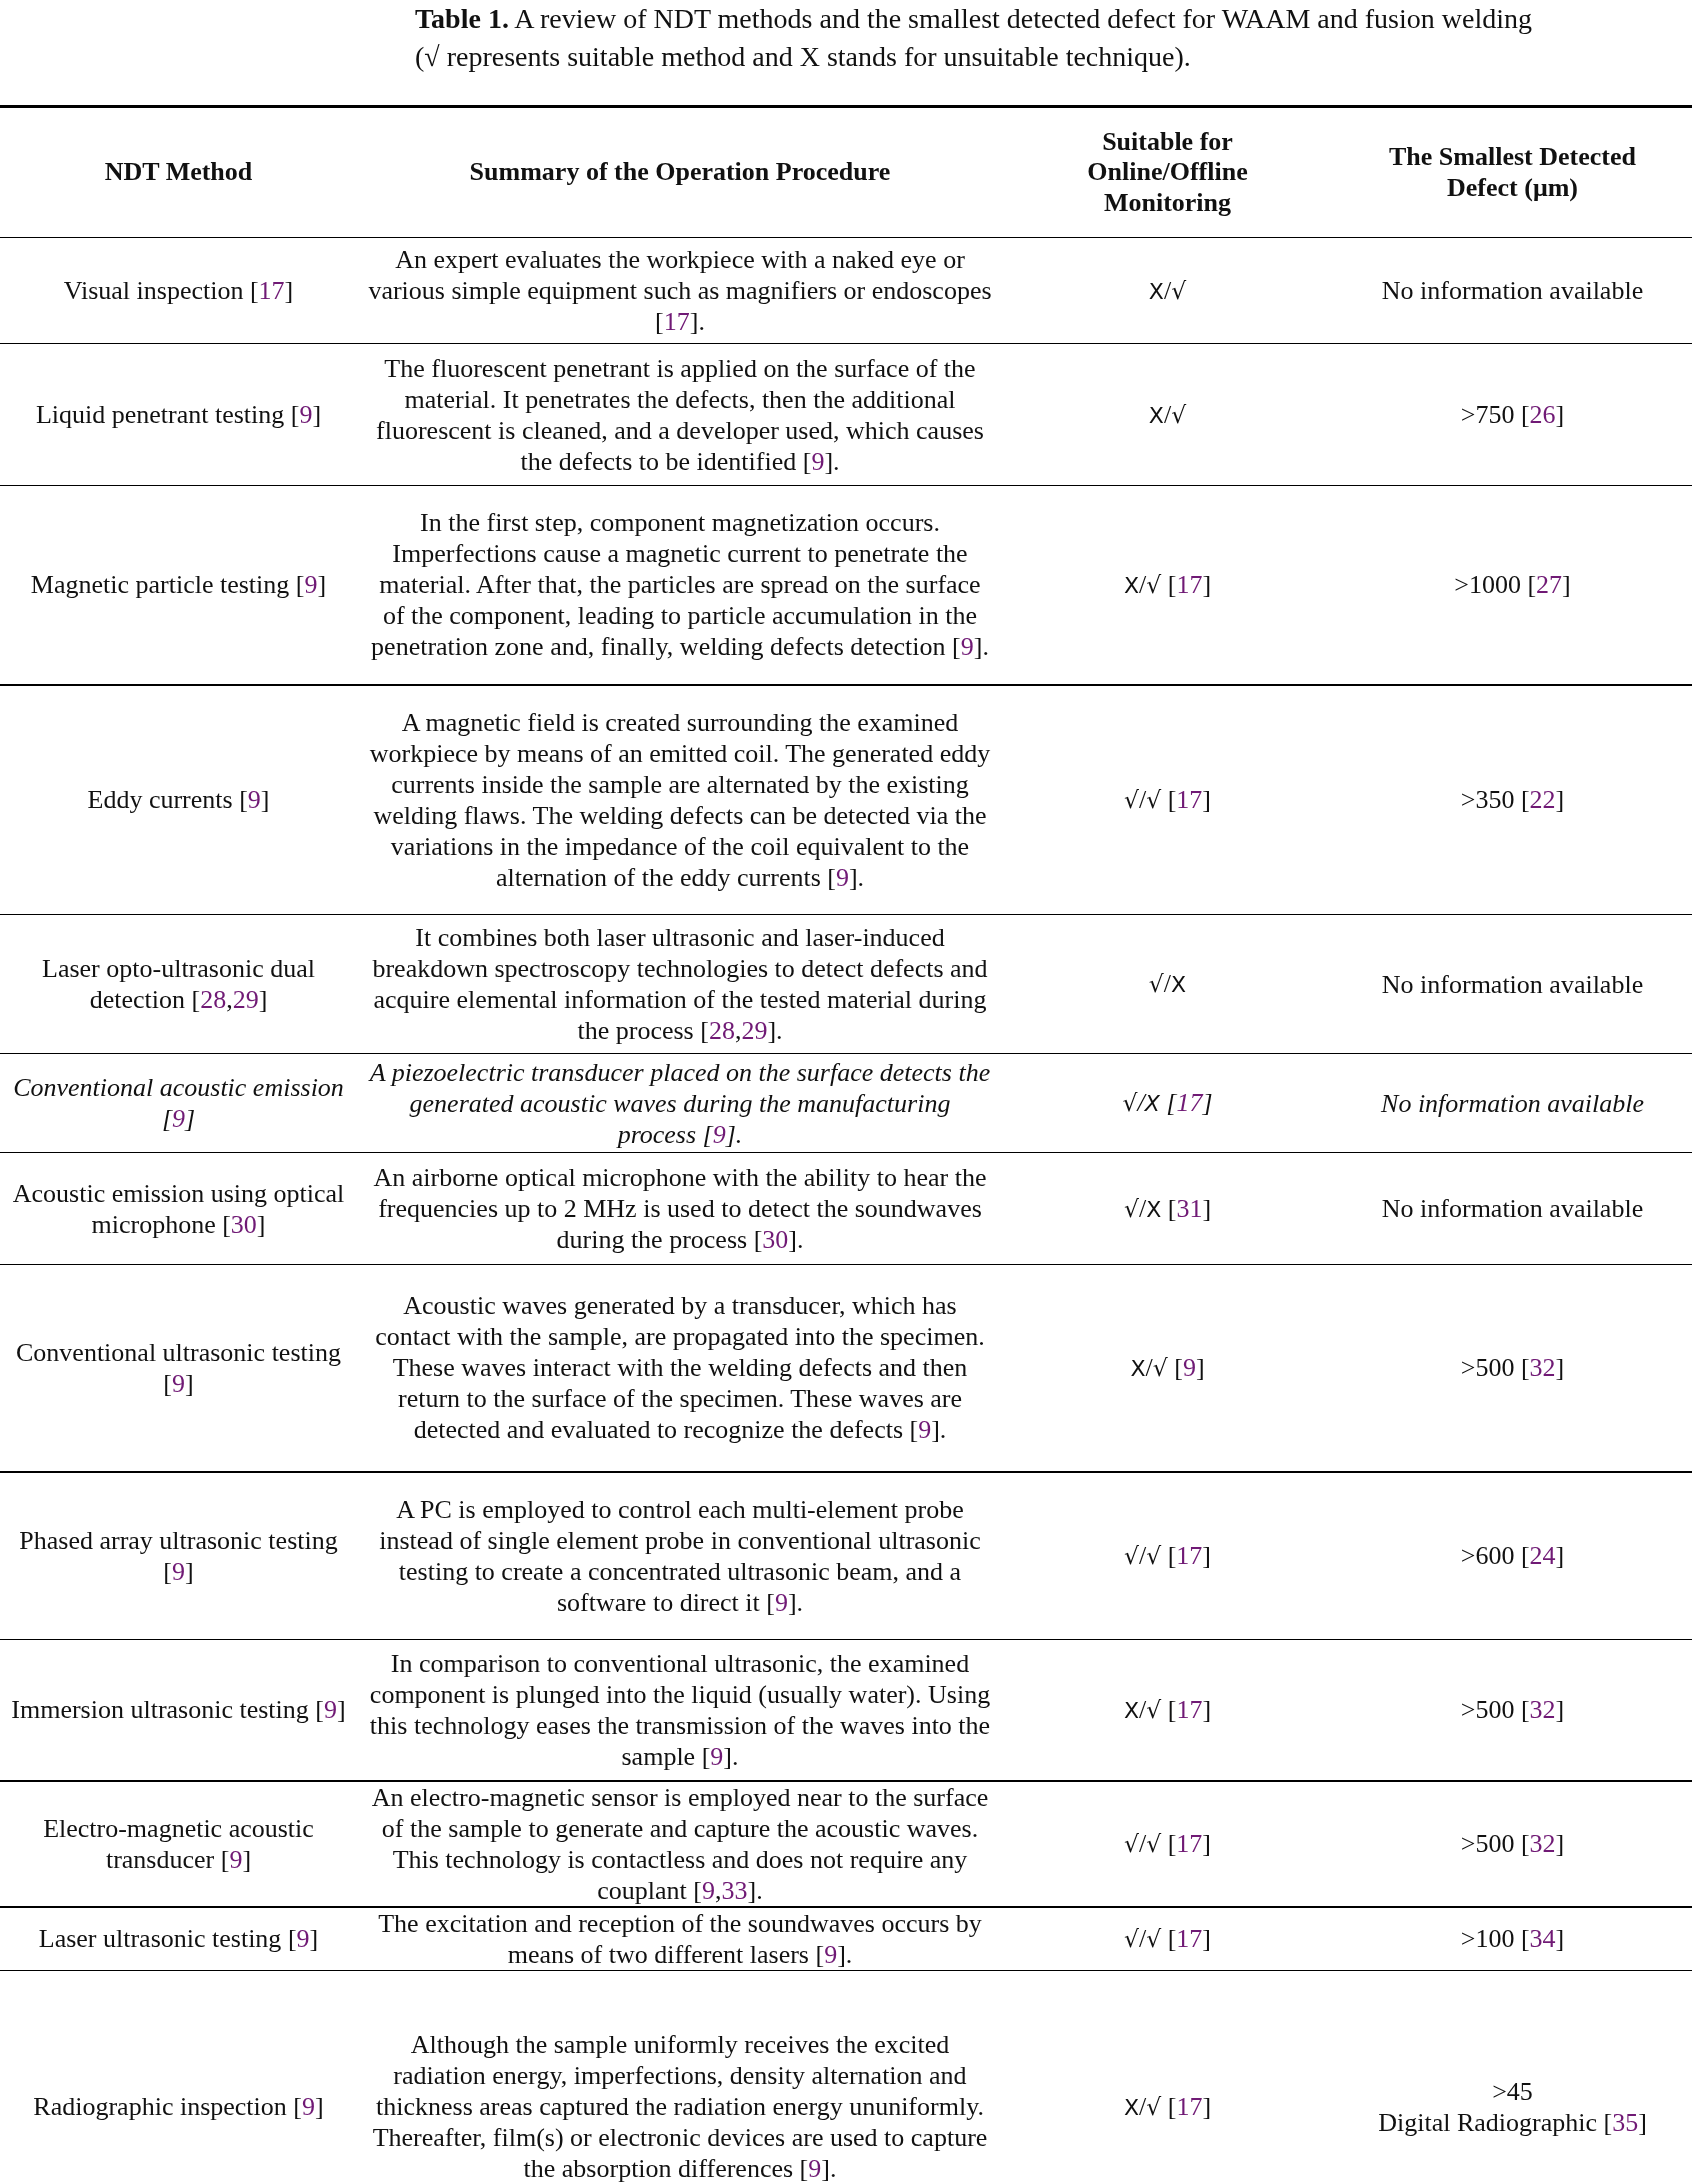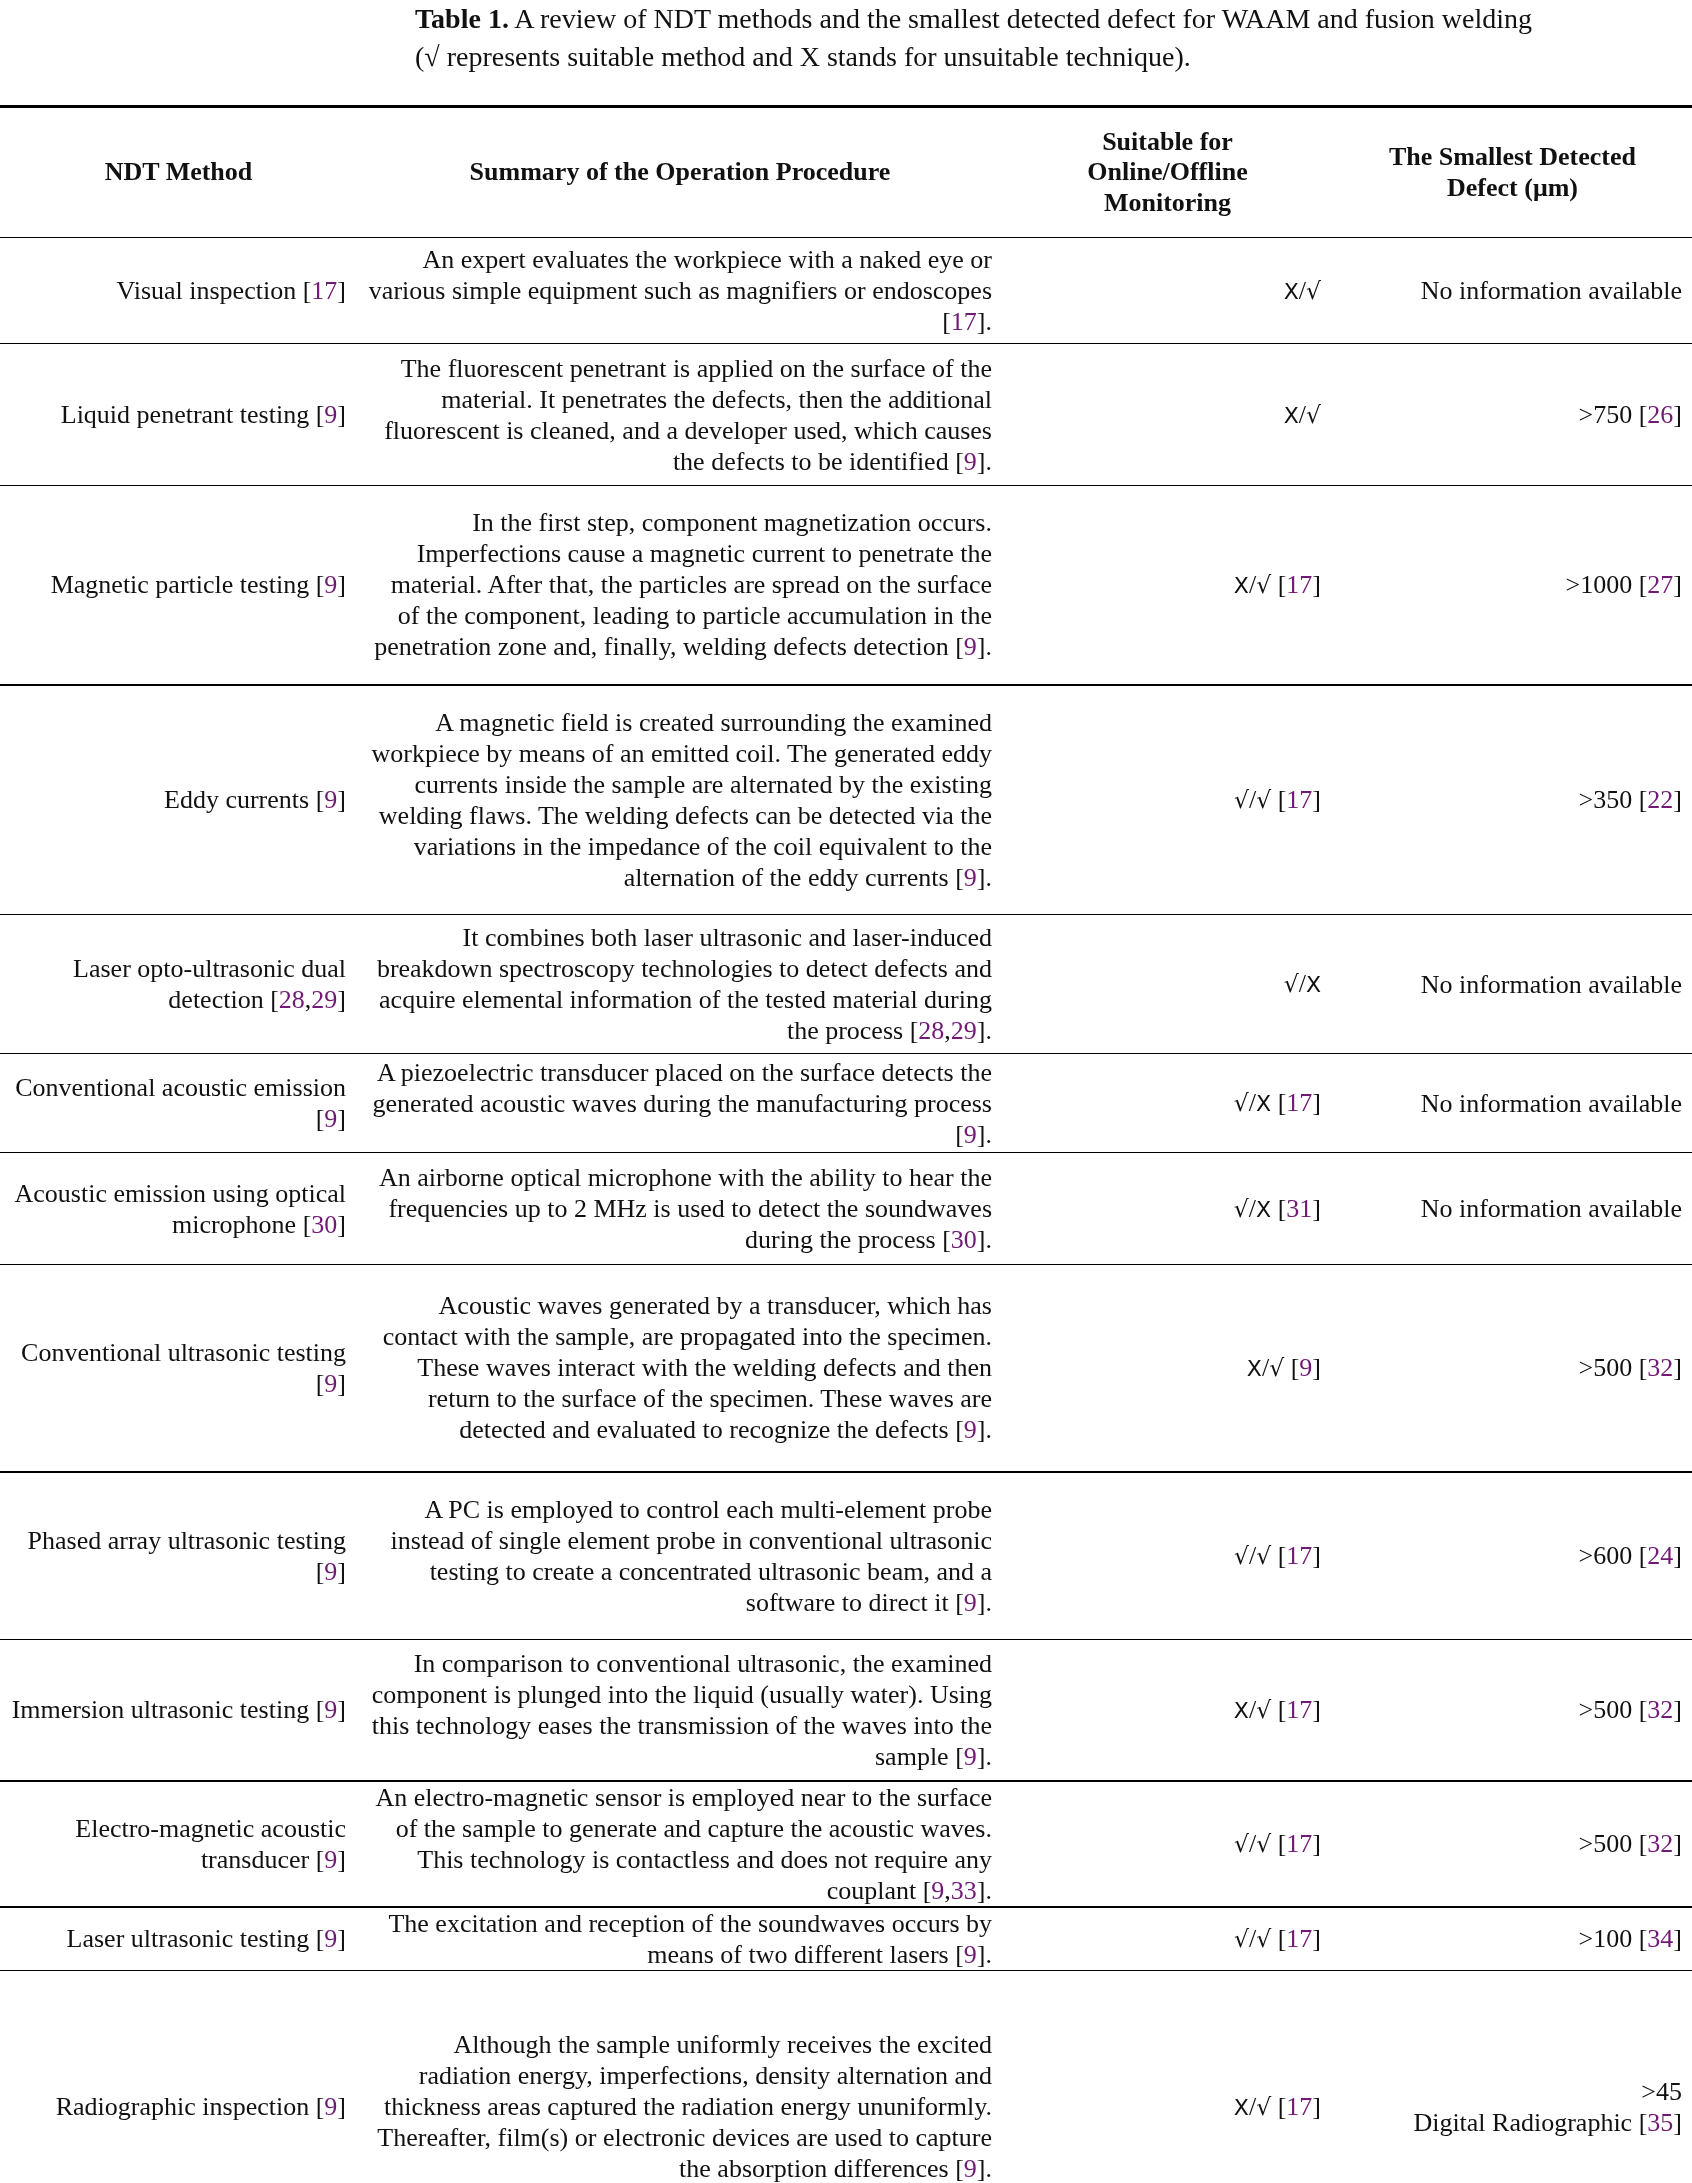--- a/index.html
+++ b/index.html
@@ -22,21 +22,21 @@
   table.ndt col.c1 { width: 357px; }
   table.ndt col.c2 { width: 646px; }
   table.ndt col.c3 { width: 329px; }
   table.ndt col.c4 { width: 361px; }
   table.ndt thead tr { border-top: 3.1px solid #000; border-bottom: 1.6px solid #000; }
   table.ndt th {
     font-weight: bold; text-align: center; vertical-align: middle;
     height: 105px; padding: 0 15px; line-height: 30.5px;
   }
   table.ndt td {
-    text-align: right; vertical-align: middle; padding: 0 11px;
+    text-align: center; vertical-align: middle; padding: 0 11px;
   }
   table.ndt tbody tr { border-bottom: 1.6px solid #000; }
   table.ndt tbody tr.thick { border-bottom: 2.3px solid #000; }
   table.ndt tbody tr.last { border-bottom: 3.1px solid #000; }
   .ref { color: #701a75; }
   .sym-check { font-family: "DejaVu Sans", sans-serif; font-size: 23.5px; }
   .sym-x { font-family: "DejaVu Sans", sans-serif; font-size: 22px; }
 </style>
 </head>
 <body>
@@ -85,21 +85,21 @@
         <td><span>A magnetic field is created surrounding the examined workpiece by means of an emitted coil. The generated eddy currents inside the sample are alternated by the existing welding flaws. The welding defects can be detected via the variations in the impedance of the coil equivalent to the alternation of the eddy currents</span> [<a class="ref">9</a>].</td>
         <td><span class="sym-check">√</span><span>/</span><span class="sym-check">√</span> [<a class="ref">17</a>]</td>
         <td><span>&gt;350</span> [<a class="ref">22</a>]</td>
       </tr>
       <tr style="height: 139px;">
         <td><span>Laser opto-ultrasonic dual detection</span> [<a class="ref">28</a>,<a class="ref">29</a>]</td>
         <td><span>It combines both laser ultrasonic and laser-induced breakdown spectroscopy technologies to detect defects and acquire elemental information of the tested material during the process</span> [<a class="ref">28</a>,<a class="ref">29</a>].</td>
         <td><span class="sym-check">√</span><span>/</span><span class="sym-x">X</span></td>
         <td><span>No information available</span></td>
       </tr>
-      <tr style="height: 99px;">
+      <tr style="height: 99px; font-style: italic;">
         <td><span>Conventional acoustic emission</span> [<a class="ref">9</a>]</td>
         <td><span>A piezoelectric transducer placed on the surface detects the generated acoustic waves during the manufacturing process</span> [<a class="ref">9</a>].</td>
         <td><span class="sym-check">√</span><span>/</span><span class="sym-x">X</span> [<a class="ref">17</a>]</td>
         <td><span>No information available</span></td>
       </tr>
       <tr style="height: 112px;">
         <td><span>Acoustic emission using optical microphone</span> [<a class="ref">30</a>]</td>
         <td><span>An airborne optical microphone with the ability to hear the frequencies up to 2 MHz is used to detect the soundwaves during the process</span> [<a class="ref">30</a>].</td>
         <td><span class="sym-check">√</span><span>/</span><span class="sym-x">X</span> [<a class="ref">31</a>]</td>
         <td><span>No information available</span></td>

